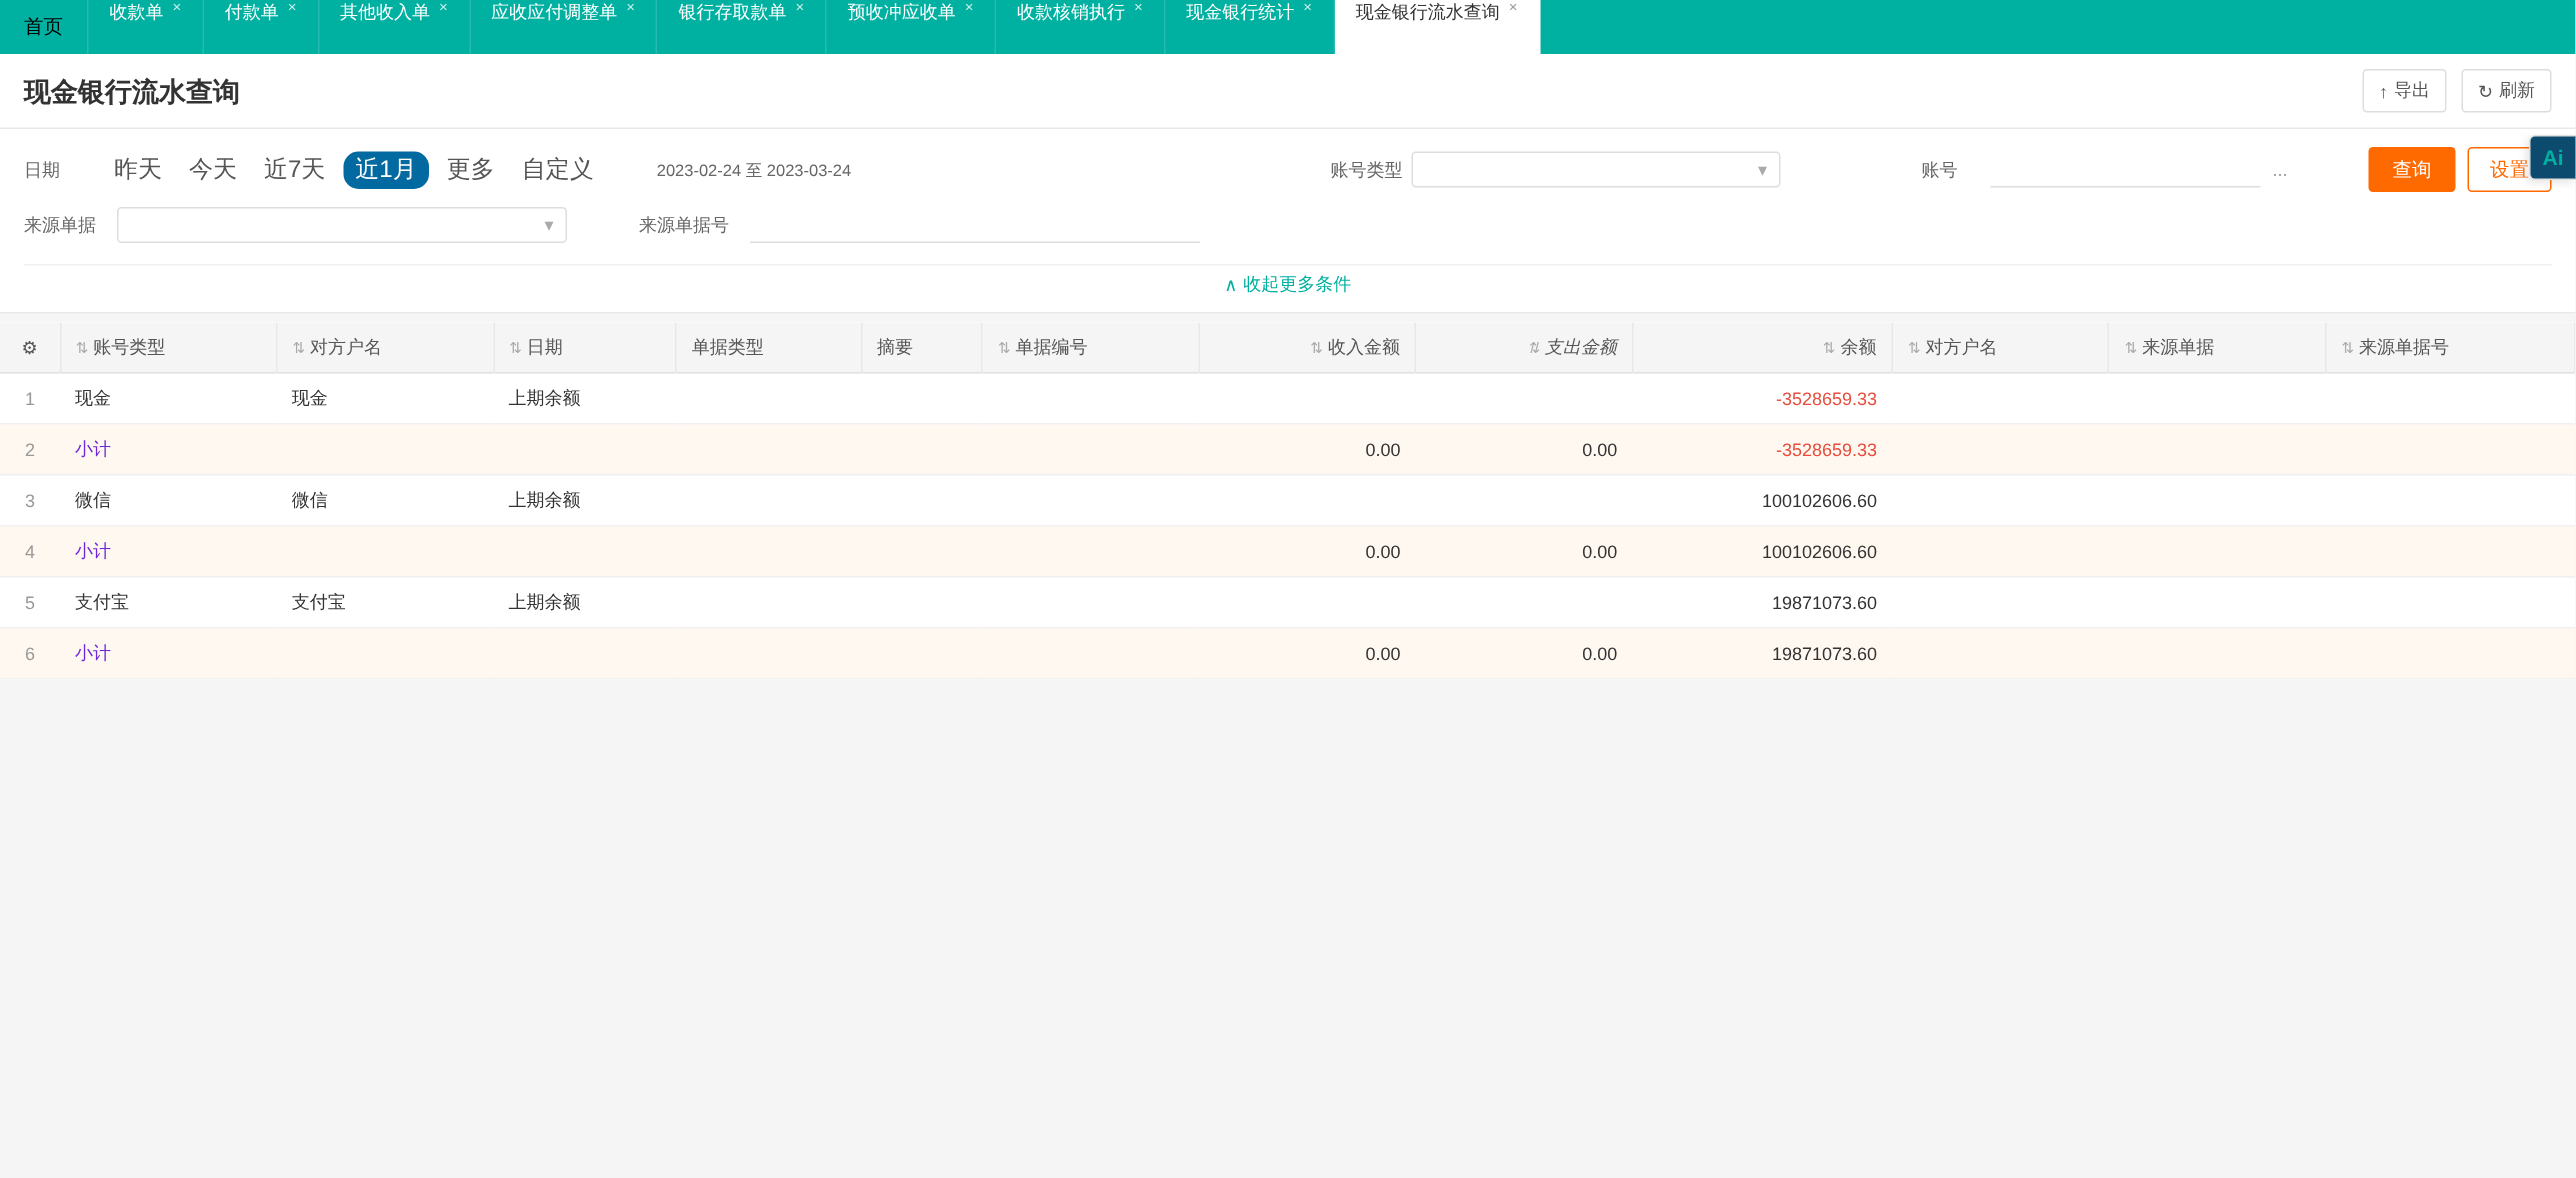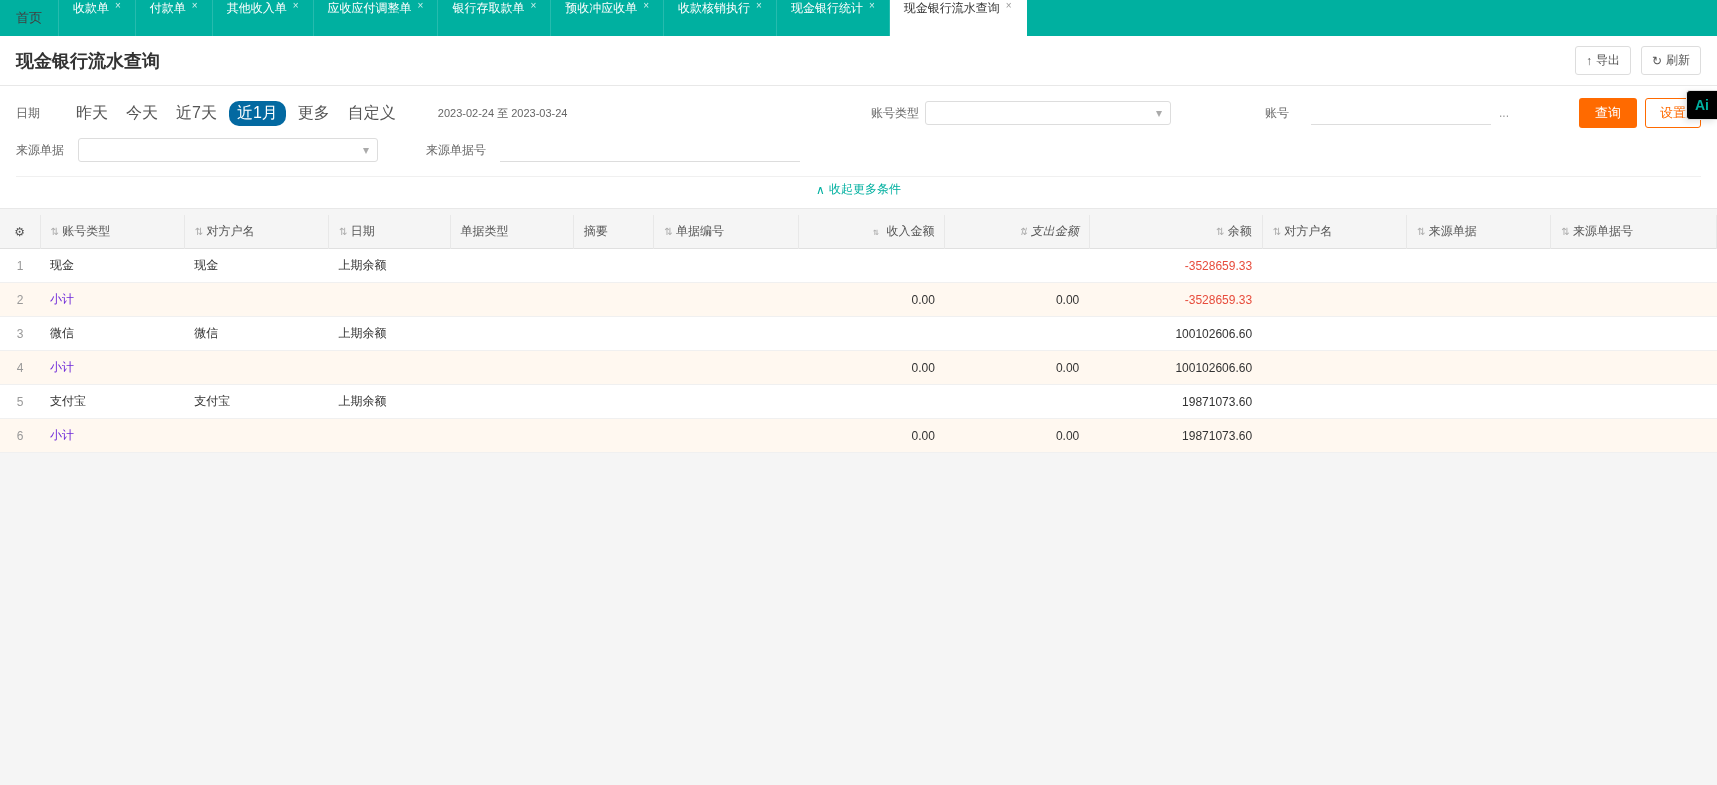--- a/index.html
+++ b/index.html
@@ -33,21 +33,21 @@
       margin-left: 6px;
       font-size: 10px;
       color: rgba(255,255,255,0.8);
     }
     .nav-item.active .close-x { color: #999; }
     .nav-home {
       padding: 0 16px;
       height: 100%;
       display: flex;
       align-items: center;
-      color: #404040;
+      color: #000000;
       font-size: 13px;
       border-right: 1px solid rgba(255,255,255,0.15);
       cursor: pointer;
     }
 
     
     .page-header {
       display: flex;
       align-items: center;
       justify-content: space-between;
@@ -223,21 +223,21 @@
     .row-num { color: #666; }
     .subtotal-label { color: #6d28d9; }
     .amount-negative { color: #e74c3c; }
     .settings-icon-cell { text-align: center; cursor: pointer; }
 
     
     .ai-badge {
       position: fixed;
       right: 0;
       top: 90px;
-      background: #000000;
+      background: #0c4a6e;
       border: 1px solid #e0e0e0;
       border-right: none;
       border-radius: 4px 0 0 4px;
       padding: 6px 8px;
       font-size: 14px;
       font-weight: bold;
       color: #00b0a0;
       cursor: pointer;
       box-shadow: -2px 2px 6px rgba(0,0,0,0.1);
     }
@@ -321,21 +321,21 @@
           <div class="filter-select" style="flex:1; min-width:160px;">
             <span></span>
             <span class="arrow">▾</span>
           </div>
         </div>
         <div class="filter-group" style="margin-left:56px; display:flex; align-items:center; min-width:260px;">
           <span class="filter-label">账号</span>
           <input class="filter-input" style="min-width: 180px;">
           <span class="more-btn">...</span>
         </div>
-        <div style="display:flex; gap:8px; margin-left:16px;">
+        <div style="display:flex; gap:8px; ">
           <button class="btn-query">查询</button>
           <button class="btn-settings">设置</button>
         </div>
       </div>
 
       <div class="filter-row">
         <span class="filter-label">来源单据</span>
         <div class="filter-select" style="min-width:300px;">
           <span></span>
           <span class="arrow">▾</span>
@@ -374,21 +374,21 @@
         <th>
           <span>单据类型</span>
         </th>
         <th>
           <span>摘要</span>
         </th>
         <th>
           <span class="sort-icon">⇅</span>
           <span>单据编号</span>
         </th>
-        <th style="text-align:right;font-family:Liberation Mono, monospace;">
+        <th style="text-align:right;">
           <span class="sort-icon">⇅</span>
           <span>收入金额</span>
         </th>
         <th style="text-align:right;font-style:italic;">
           <span class="sort-icon">⇅</span>
           <span>支出金额</span>
         </th>
         <th style="text-align:right;">
           <span class="sort-icon">⇅</span>
           <span>余额</span>

